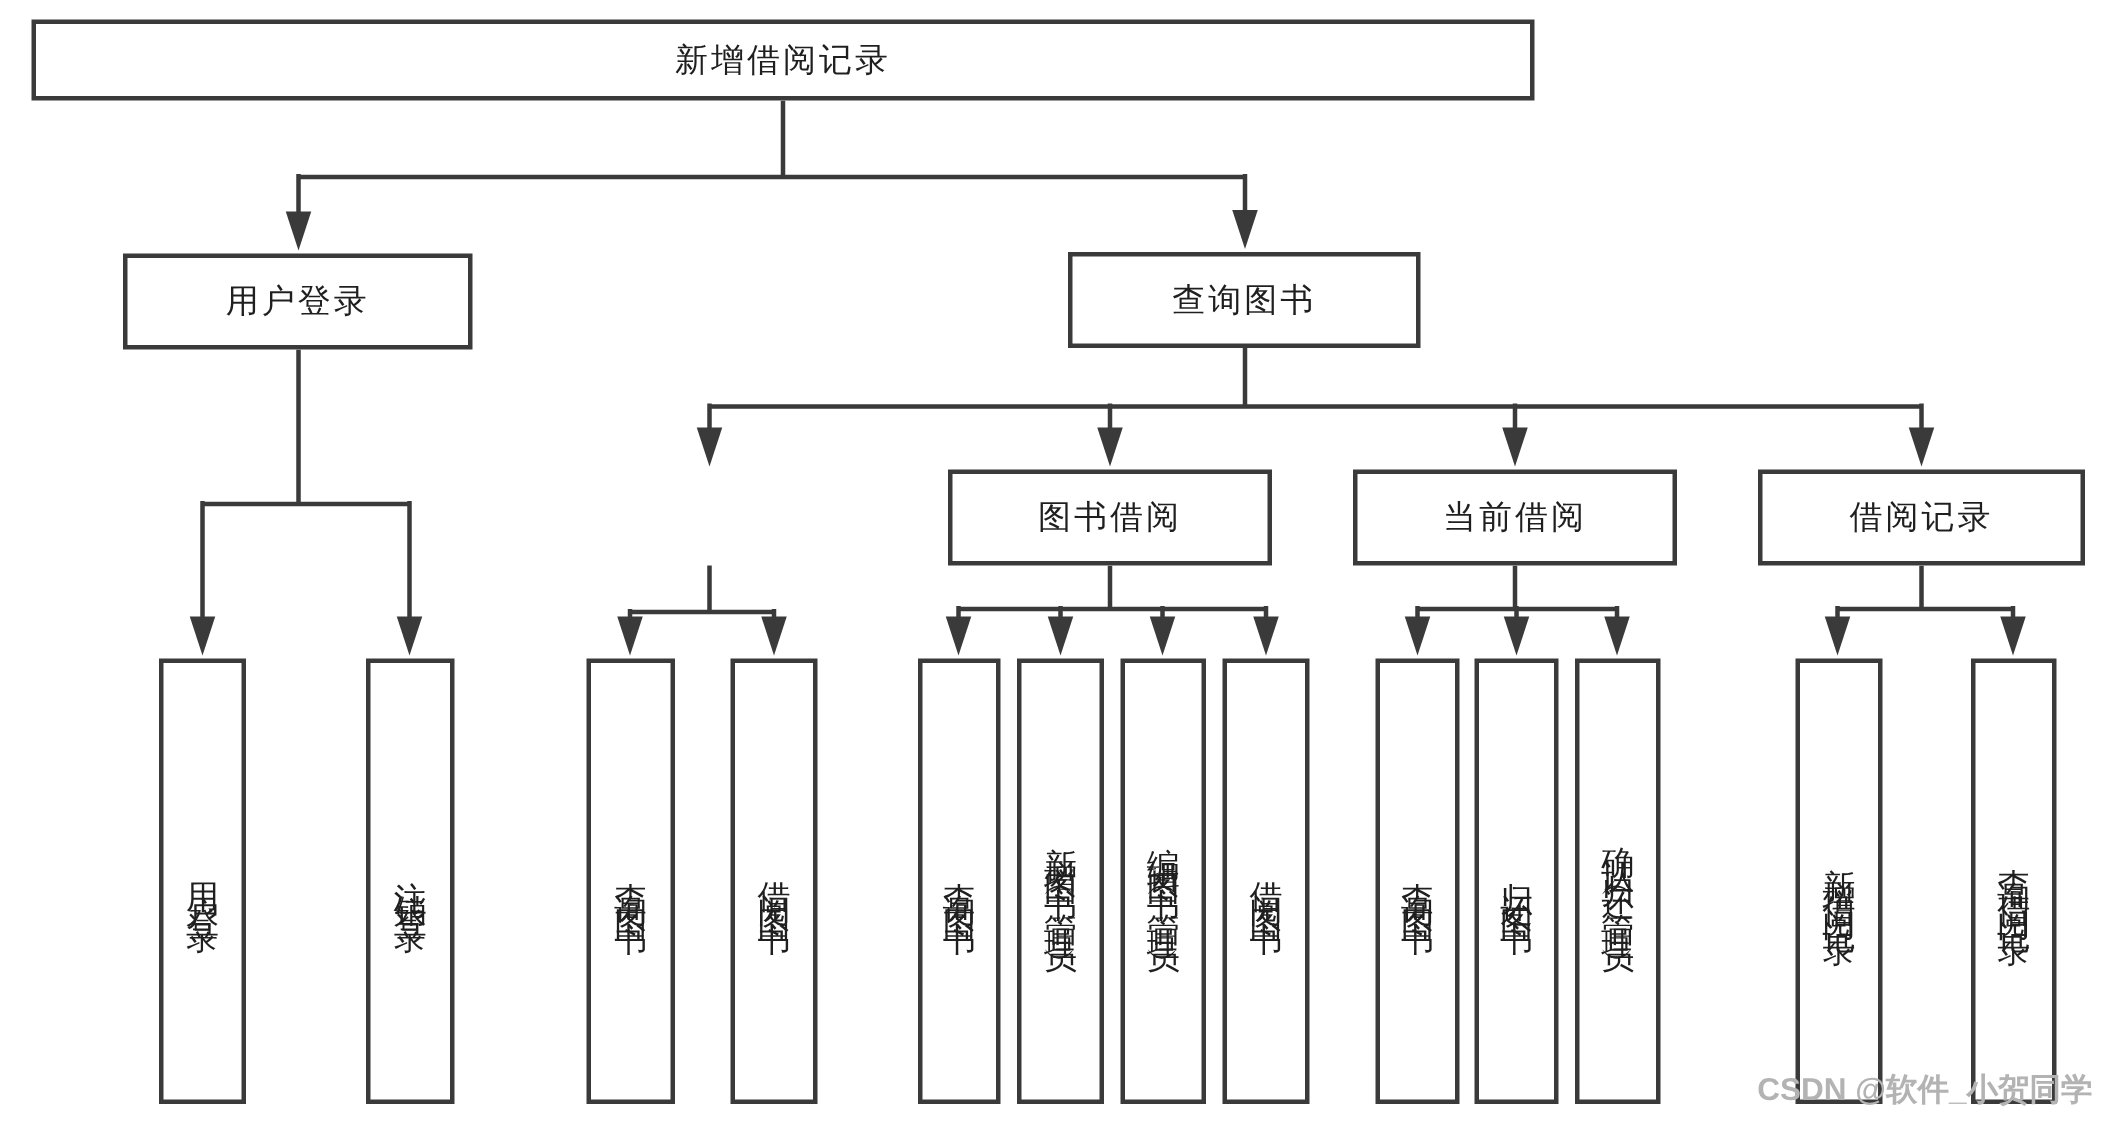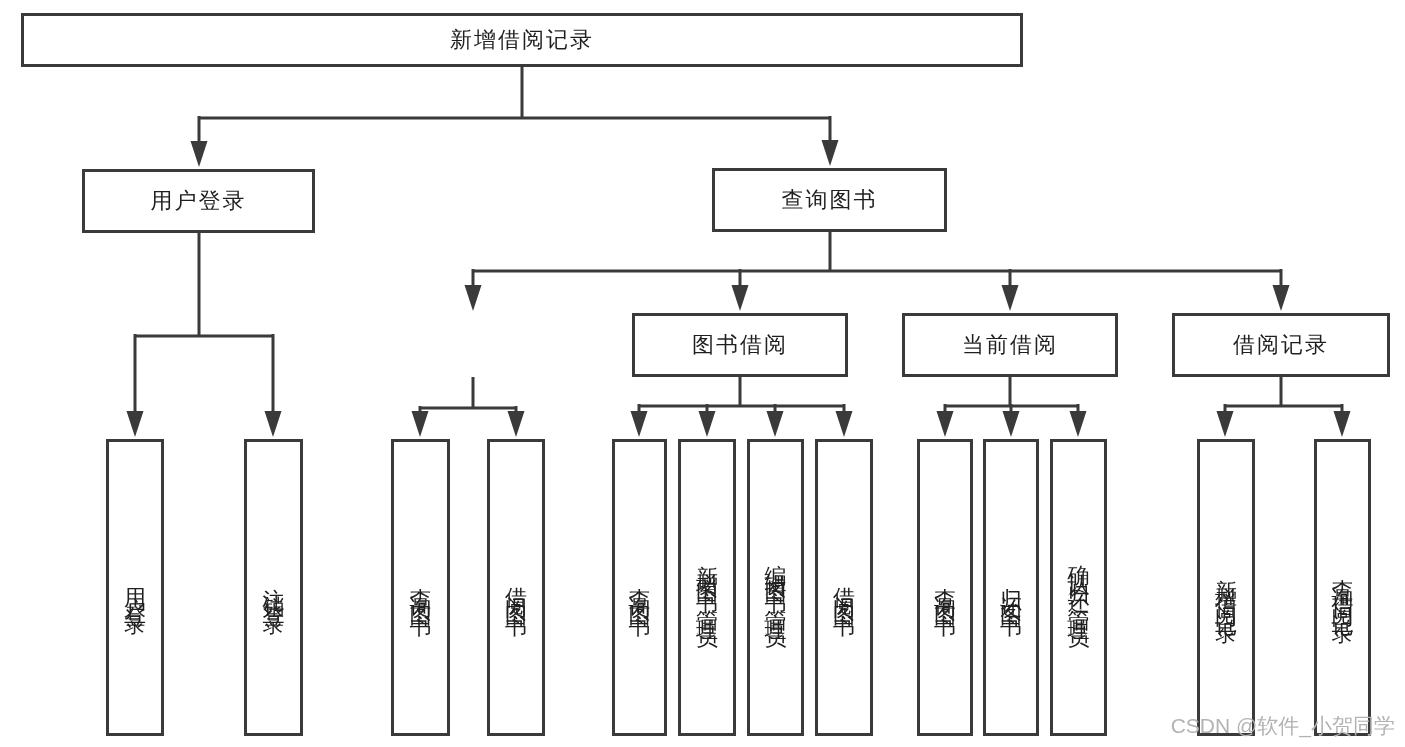--- a/index.html
+++ b/index.html
@@ -51,20 +51,21 @@
     line-height: 1;
     white-space: nowrap;
   }
   .watermark {
     position: absolute;
     right: 10px;
     top: 712px;
     font-size: 21px;
     color: var(--watermark);
     white-space: nowrap;
+    font-weight: bold;
   }
 </style>
 </head>
 <body>
 
 <div class="stage" style="--line: #3a3a3a; --text: #1f1f1f; --background: #ffffff; --watermark: #b3b3b3;">
 
   <svg class="connectors" viewBox="0 0 1405 747" xmlns="http://www.w3.org/2000/svg">
 
     <path class="ln" d="M522 67 V118 M199 118 H830 M199 116 V143 M830 116 V142"></path>

